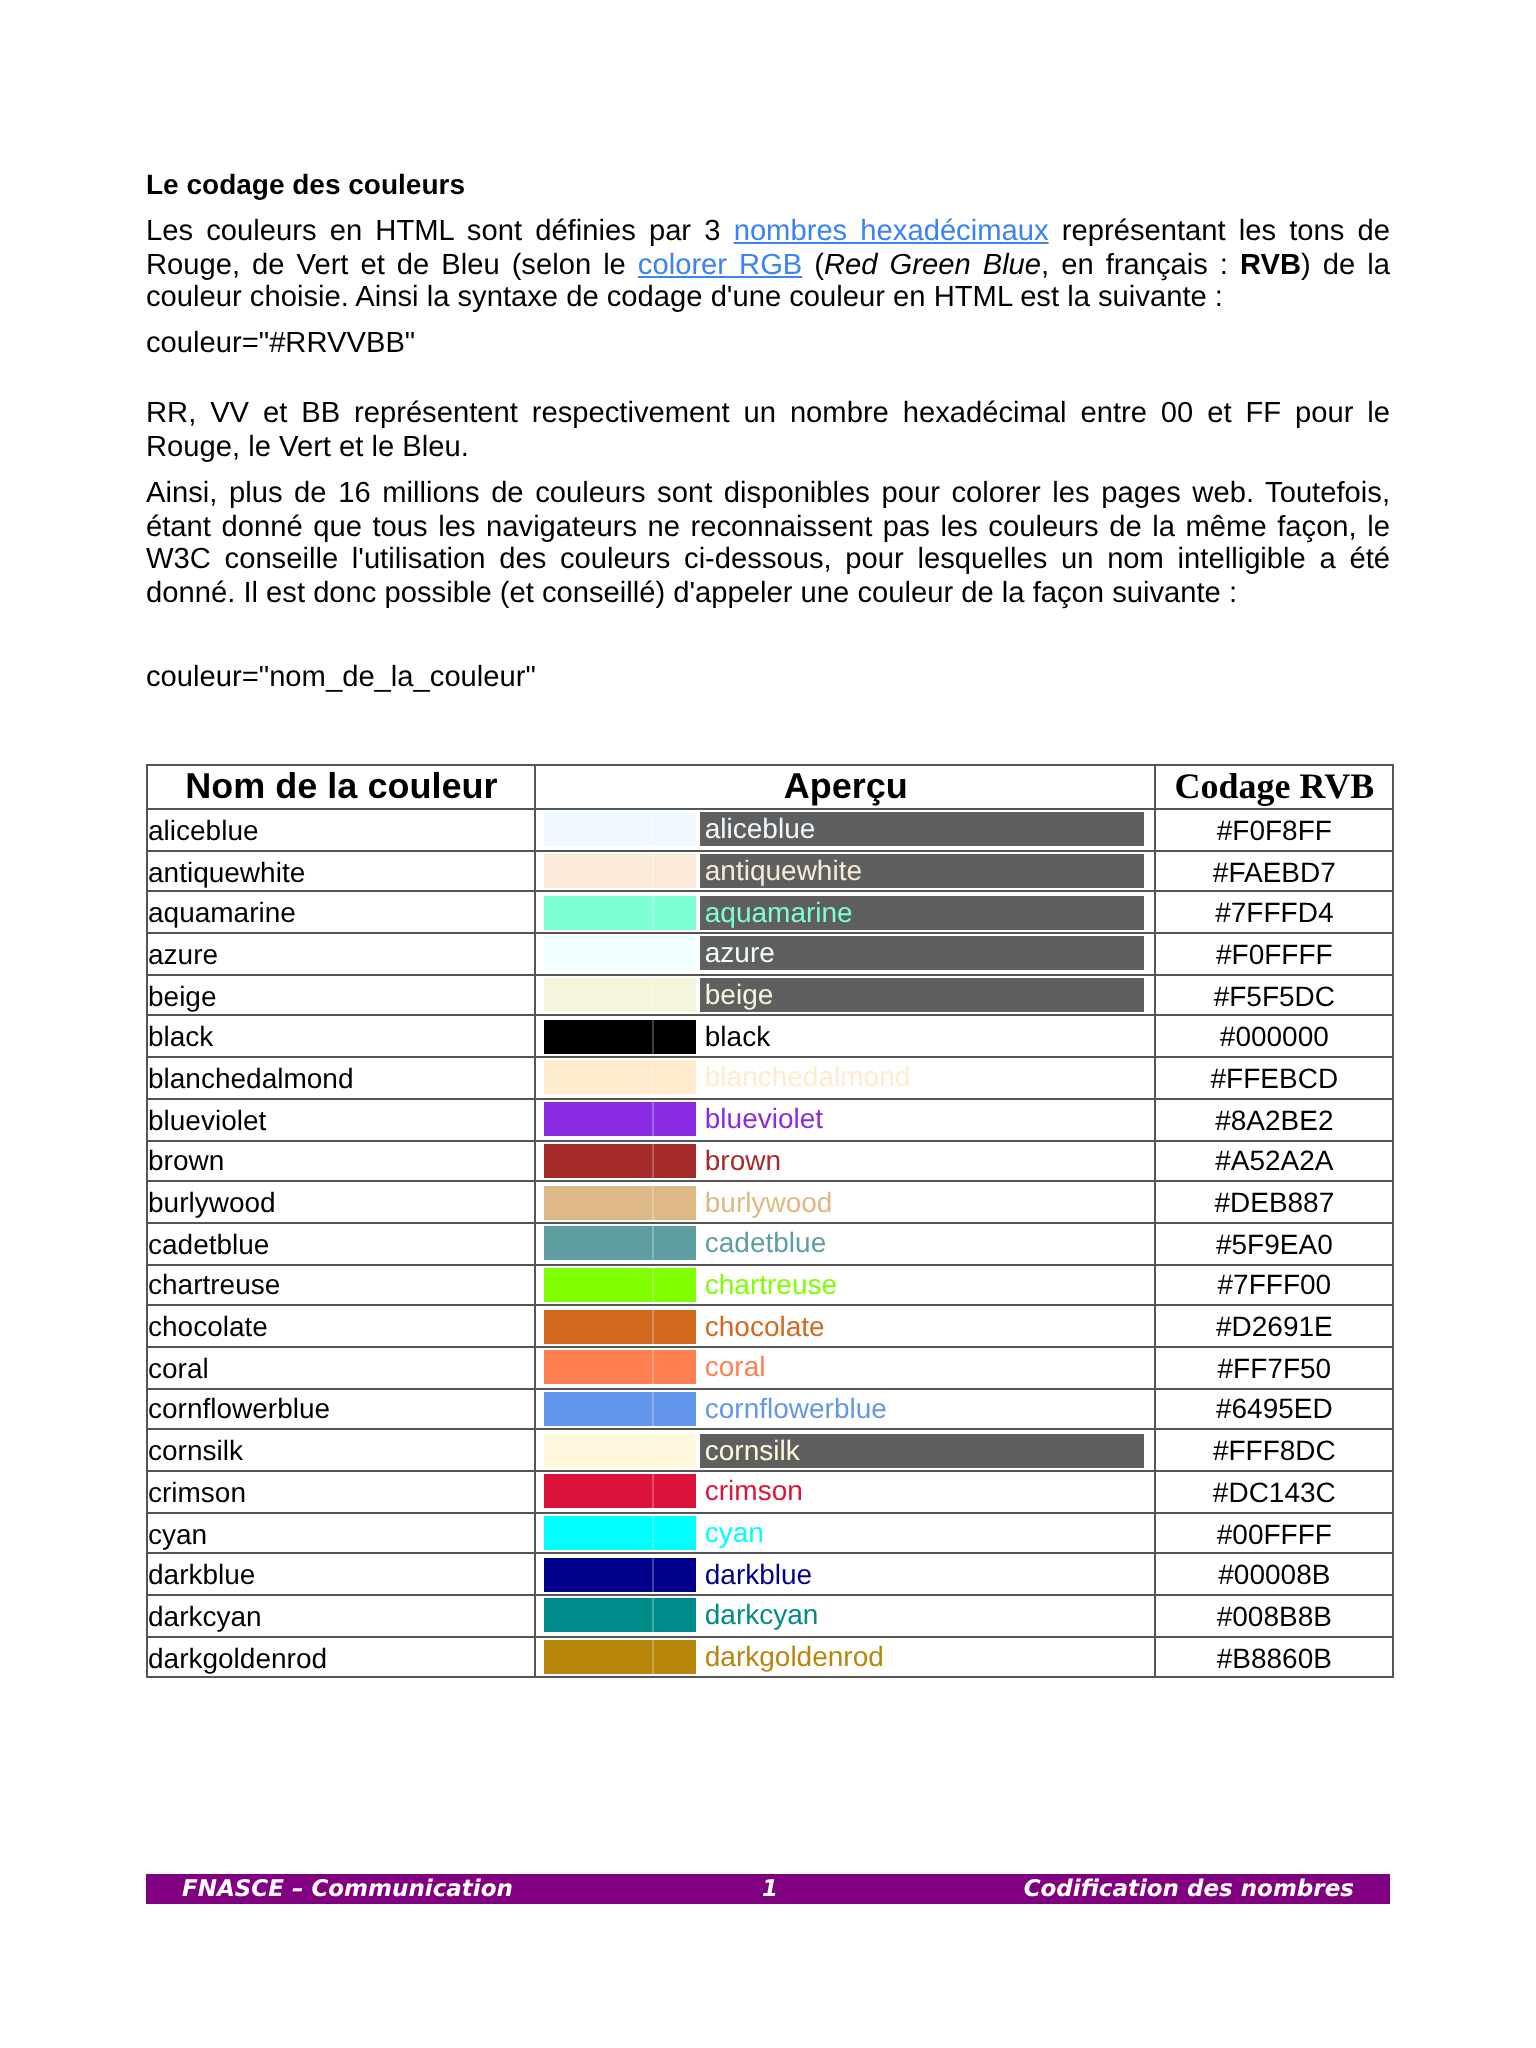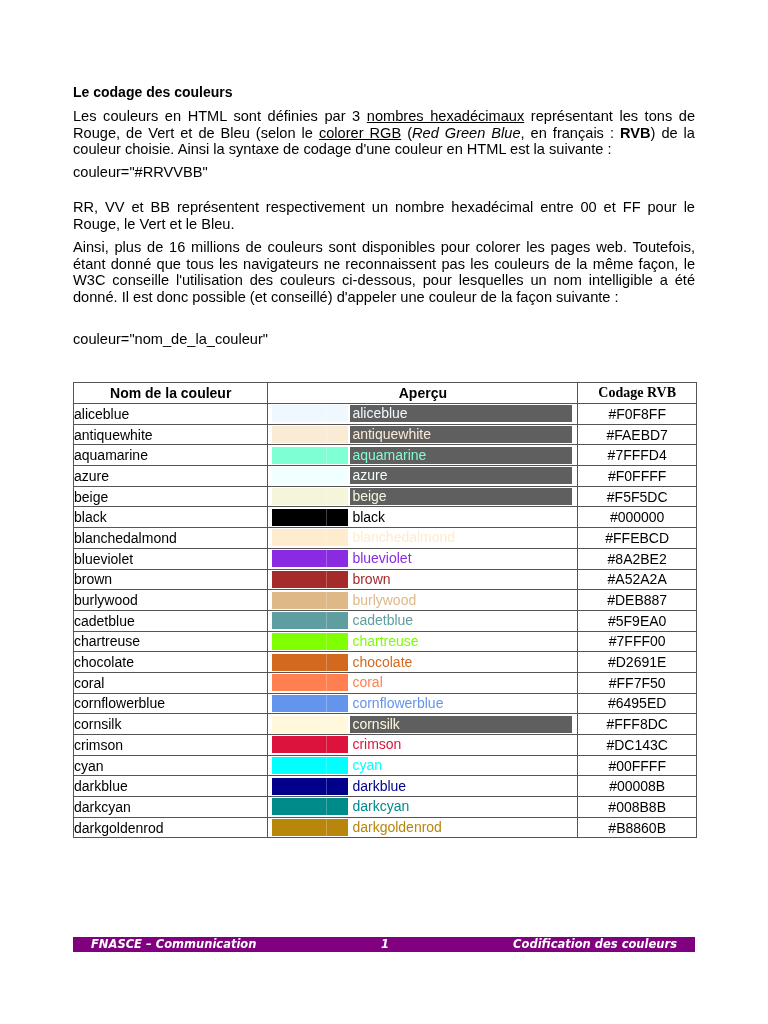--- a/index.html
+++ b/index.html
@@ -1,29 +1,29 @@
 <!DOCTYPE html>
 <html><head>
 <meta charset="utf-8">
 <style>
   html, body { margin:0; padding:0; background:#ffffff; }
   body { width:768px; height:1024px; position:relative; overflow:hidden;
          font-family:"Liberation Sans", sans-serif; color:#000; }
   .h1 { position:absolute; left:73px; top:84px; font-size:14px; font-weight:bold; }
   .para { position:absolute; left:73px; width:622px; font-size:14.6px; line-height:16.6px; text-align:justify; }
-  .para a { color:#000000; }
+  .para a { color:#3b82f6; }
   .p1 { top:108px; }
   .p2 { top:164px; }
   .p3 { top:199px; }
   .p4 { top:239px; }
   .p5 { top:331px; }
   table.colors { position:absolute; left:73px; top:382px; width:624px; border-collapse:collapse;
                  font-size:14px; }
   table.colors th, table.colors td { border:1px solid #555; padding:0; height:19.7px; }
-  table.colors th { font-weight:bold; height:20px; text-align:center; font-size:14px; }
+  table.colors th { font-weight:bold; height:20px; text-align:center; font-size:18px; }
   th.c1 { width:194px; } th.c2 { width:309px; } th.c3 { width:118px;font-family:Liberation Serif, serif; }
   td.name { padding-left:4px; text-align:left; }
   td.code { text-align:center; }
   td.prev { position:relative; }
   .prev-wrap { display:flex; align-items:center; height:18px; margin-left:4px; }
   .swatch { width:76px; height:17px; flex:none; position:relative; }
   .swatch::after { content:""; position:absolute; left:54px; top:0; width:1px; height:100%; background:rgba(255,255,255,0.25); }
   .label { margin-left:2px; width:222px; height:17px; line-height:17px; padding-left:2px; font-size:14px; box-sizing:border-box; white-space:nowrap; }
   .label.dark { background:#5f5f5f; }
   .footer { position:absolute; left:73px; top:937px; width:622px; height:15px; background:#800080;
@@ -263,14 +263,14 @@
           </div>
         </td>
         <td class="code">#B8860B</td>
       </tr>
     </tbody>
 </table>
 
 <div class="footer" style="background: rgb(128, 0, 128);">
   <span class="f-left">FNASCE – Communication</span>
   <span class="f-mid">1</span>
-  <span class="f-right">Codification des couleurs</span>
+  <span class="f-right">Codification des nombres</span>
 </div>
 
 </body></html>

